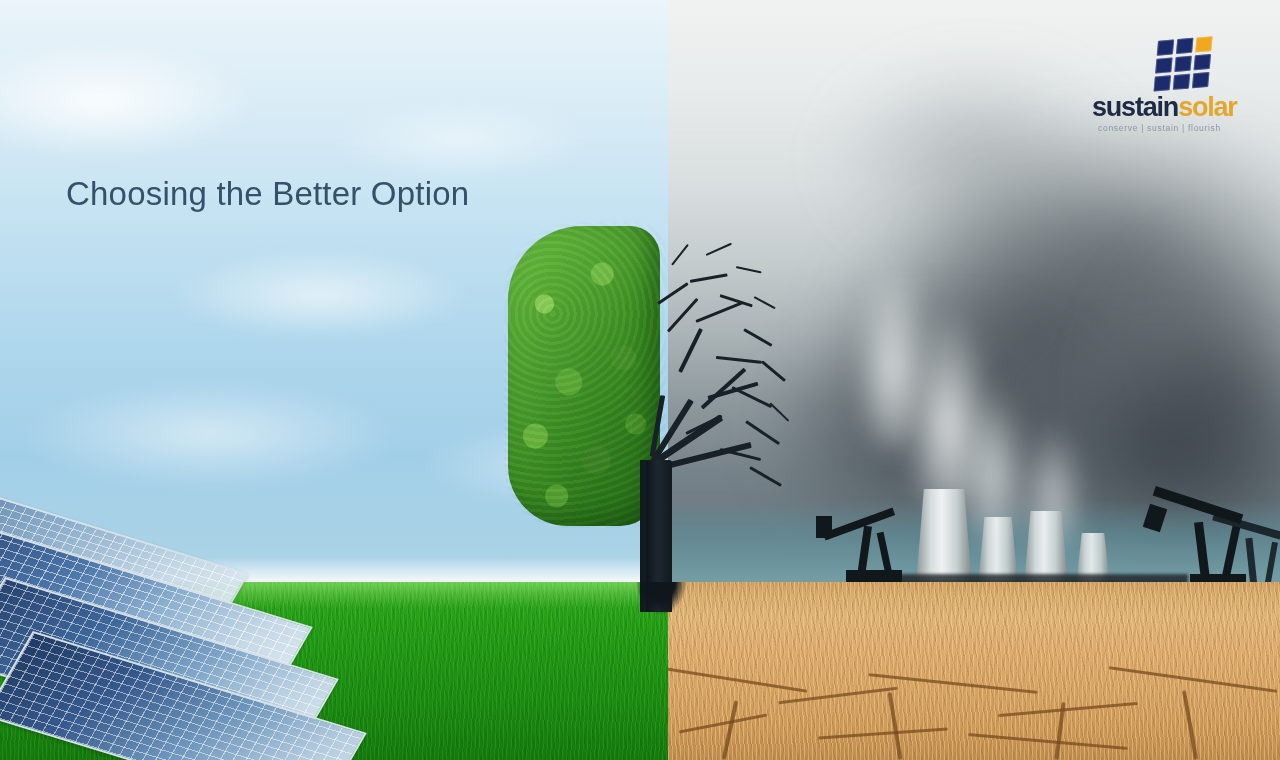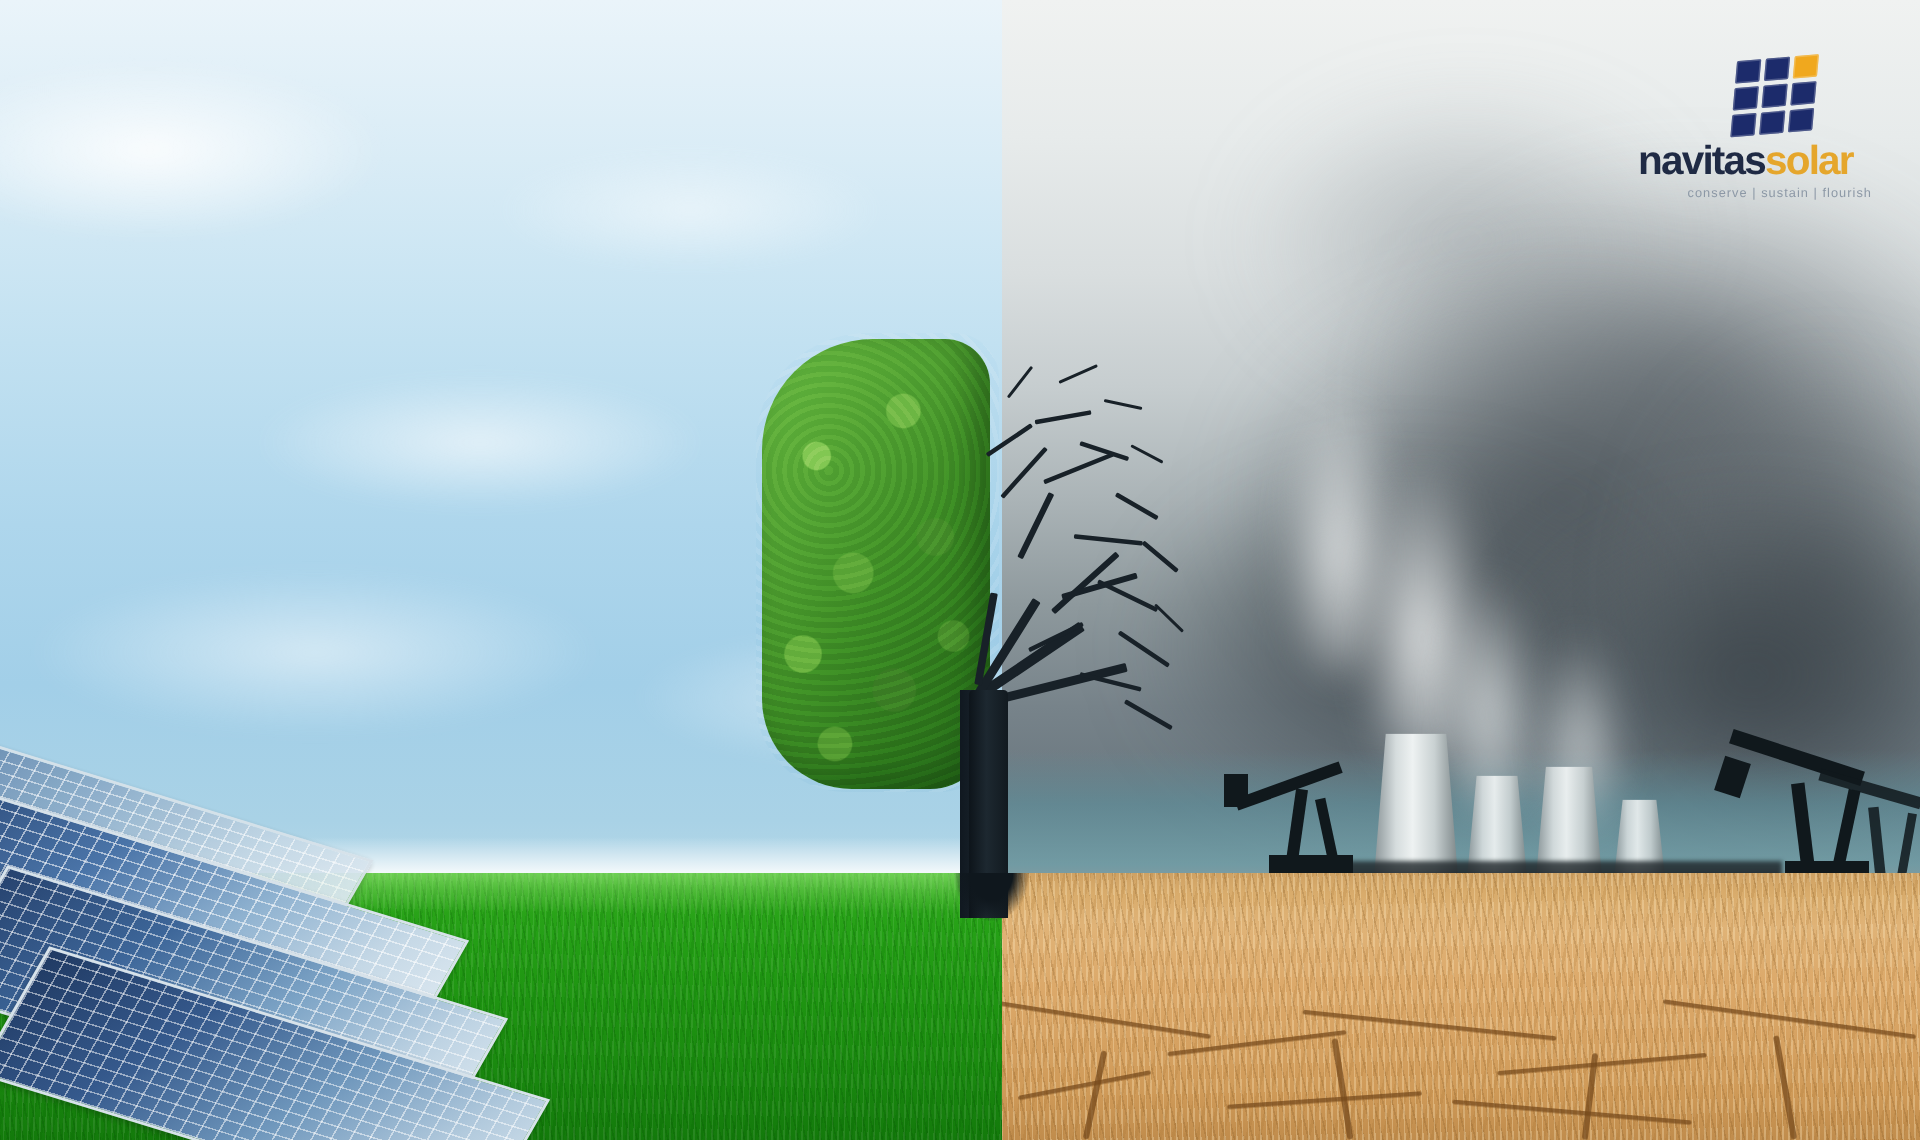--- a/index.html
+++ b/index.html
@@ -245,21 +245,21 @@
     transform:skewX(-10deg) rotate(-5deg);}
   .cellrow{display:flex;gap:3px;margin-bottom:3px;}
   .cell{width:16px;height:15px;background:#1c2b6b;border-radius:1px;
         box-shadow:inset 0 0 0 1px rgba(255,255,255,.22);}
   .cell.accent{background:#f0a81e;}
   .logo-word{position:absolute;left:0;top:54px;font-size:27px;font-weight:600;
         letter-spacing:-1.2px;white-space:nowrap;font-family:"Liberation Sans", sans-serif;}
   .lw-navitas{color:#1f2a44;}
   .lw-solar{color:#e5a62c;}
   .logo-tag{position:absolute;left:6px;top:85px;font-size:8.5px;letter-spacing:.7px;
-        color:#8c98a6;white-space:nowrap;font-family:"Liberation Sans", sans-serif;margin-left:27px;}
+        color:#8c98a6;white-space:nowrap;font-family:"Liberation Sans", sans-serif;}
 </style>
 </head>
 <body>
 
 <div id="banner">
 
   <div class="half-left">
     <div class="sky-left"></div>
     <div class="cloud cl1"></div>
     <div class="cloud cl2"></div>
@@ -365,38 +365,39 @@
       <div class="branch" style="left:120px;top:192px;width:26px;height:2px;transform:rotate(44deg);"></div>
       <div class="branch" style="left:36px;top:222px;width:40px;height:3px;transform:rotate(-26deg);"></div>
       <div class="branch" style="left:70px;top:238px;width:42px;height:3px;transform:rotate(14deg);"></div>
       <div class="branch" style="left:100px;top:256px;width:36px;height:3px;transform:rotate(30deg);"></div>
     </div>
     <div class="trunk-left-half"></div>
     <div class="trunk"></div>
     <div class="trunk-flare"></div>
   </div>
 
+  <div class="subhead">Choosing the Better Option</div>
 
   <div class="logo">
     <div class="logo-mark">
       <div class="cellrow">
         <div class="cell"></div>
           <div class="cell"></div>
           <div class="cell accent"></div>
       </div>
       <div class="cellrow">
         <div class="cell"></div>
           <div class="cell"></div>
           <div class="cell"></div>
       </div>
       <div class="cellrow">
         <div class="cell"></div>
           <div class="cell"></div>
           <div class="cell"></div>
       </div>
     </div>
     <div class="logo-word">
-      <span class="lw-navitas">navitas</span><span class="lw-solar">solar</span>
+      <span class="lw-navitas">sustain</span><span class="lw-solar">solar</span>
     </div>
     <div class="logo-tag">conserve | sustain | flourish</div>
   </div>
 
 </div>
 
 </body></html>

